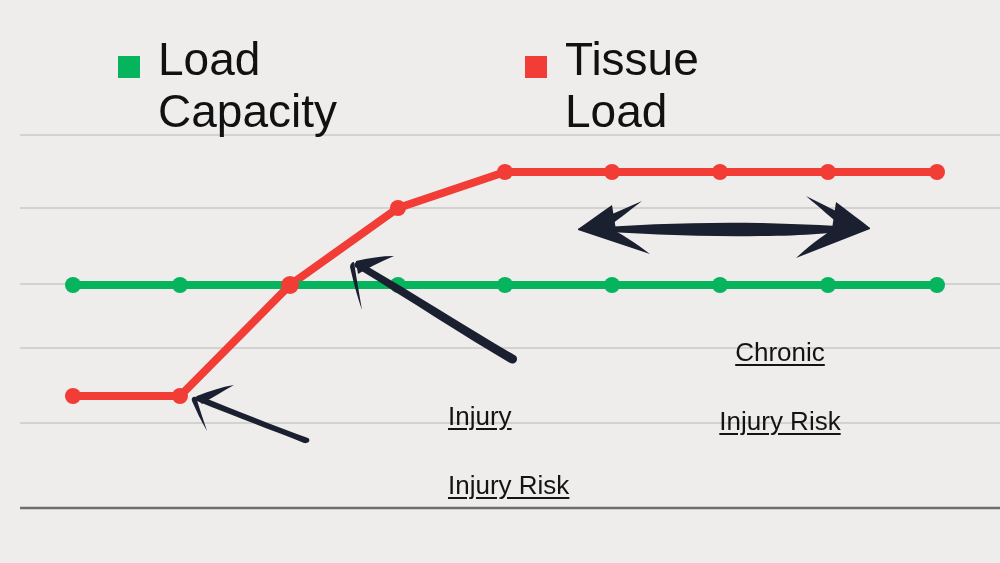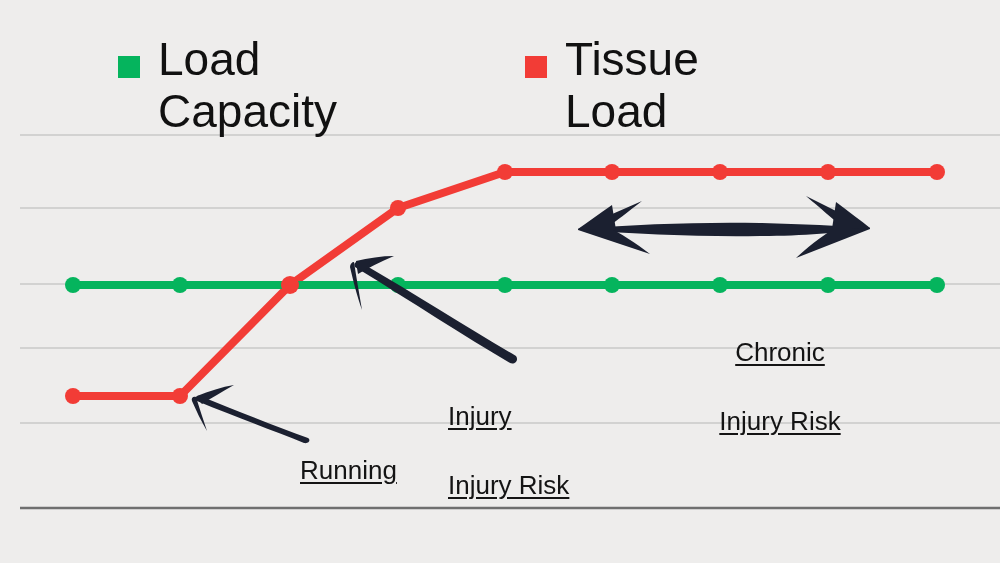--- a/index.html
+++ b/index.html
@@ -176,21 +176,20 @@
 Capacity</span>
   </div>
 
   <div class="legend" id="legend-tissue-load">
     <span class="legend-swatch" style="background:#f23c36"></span>
     <span class="legend-label">Tissue
 Load</span>
   </div>
 
   <div class="annotation" id="ann-starting-running">
-    <span class="ann-line">Running</span>
   </div>
 
   <div class="annotation" id="ann-acute-injury">
     <span class="ann-line">Injury</span>
     <span class="ann-line">Injury Risk</span>
   </div>
 
   <div class="annotation" id="ann-chronic-injury">
     <span class="ann-line">Chronic</span>
     <span class="ann-line">Injury Risk</span>

